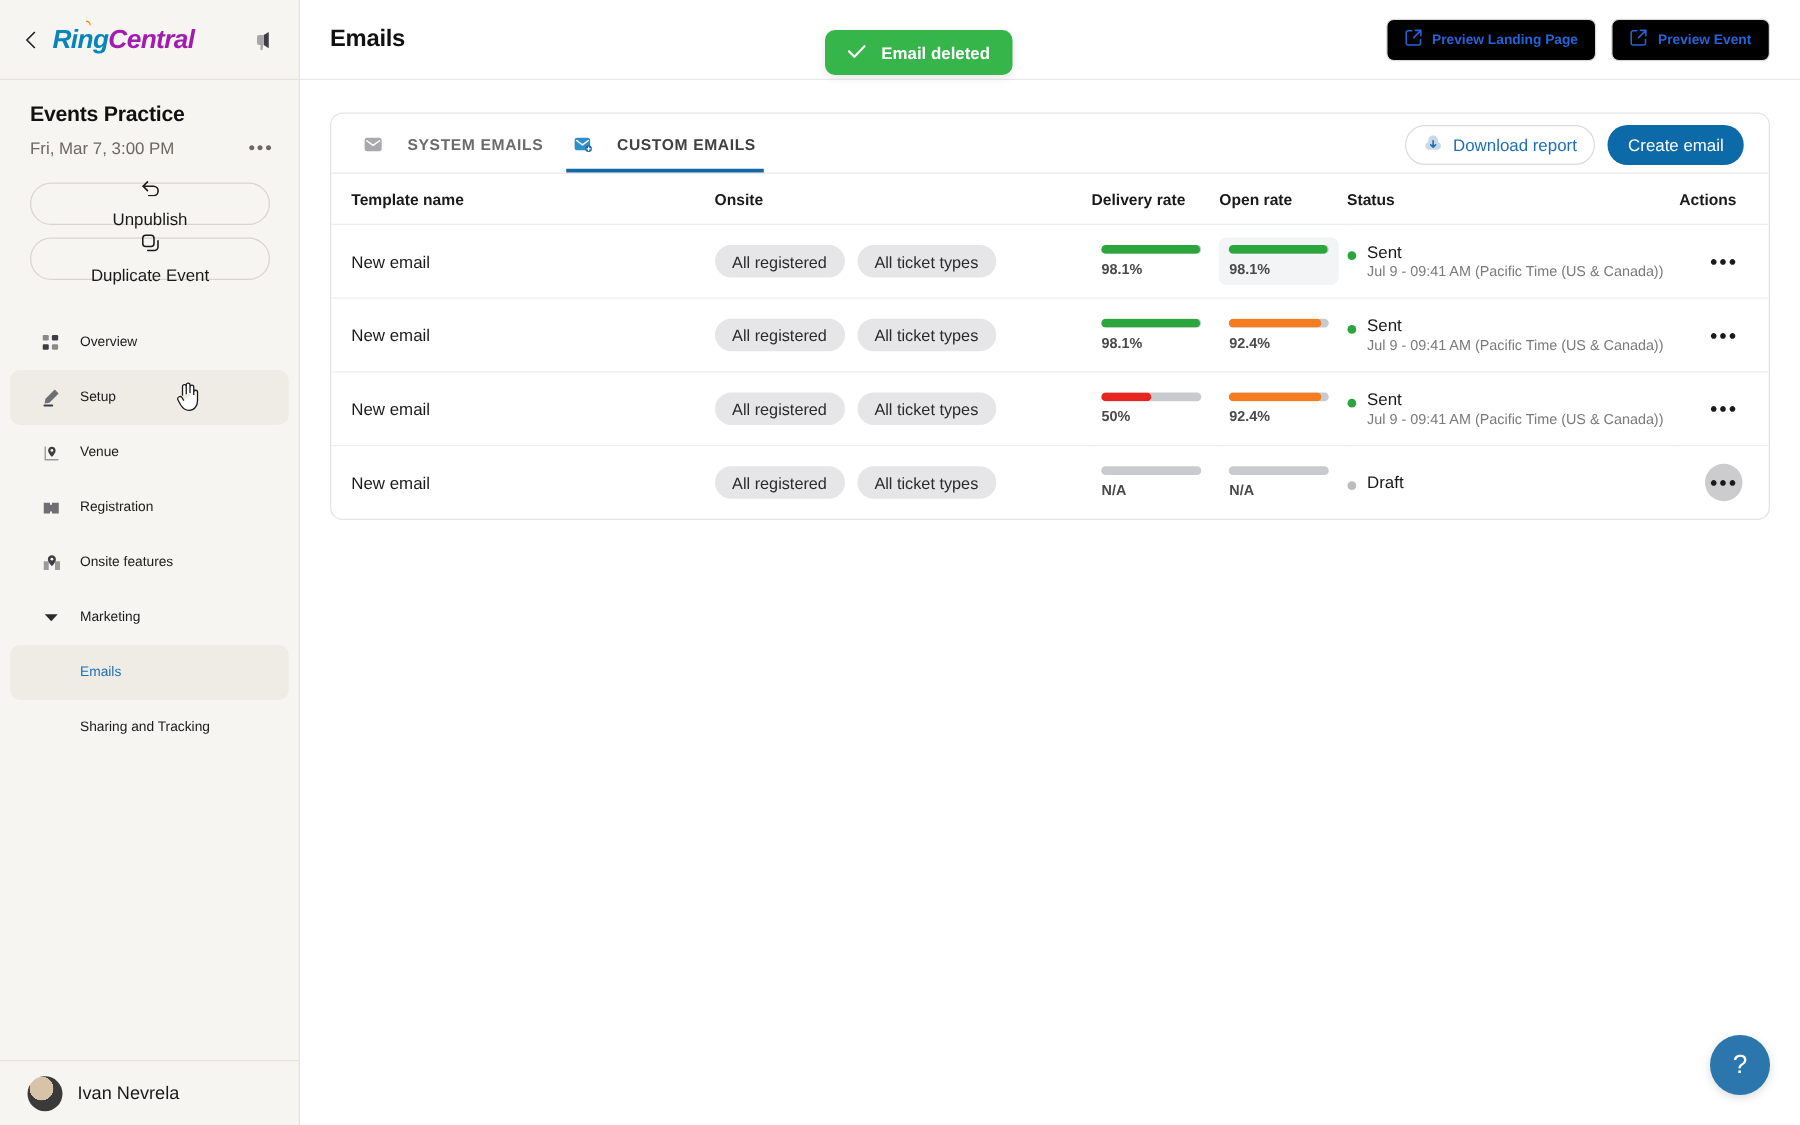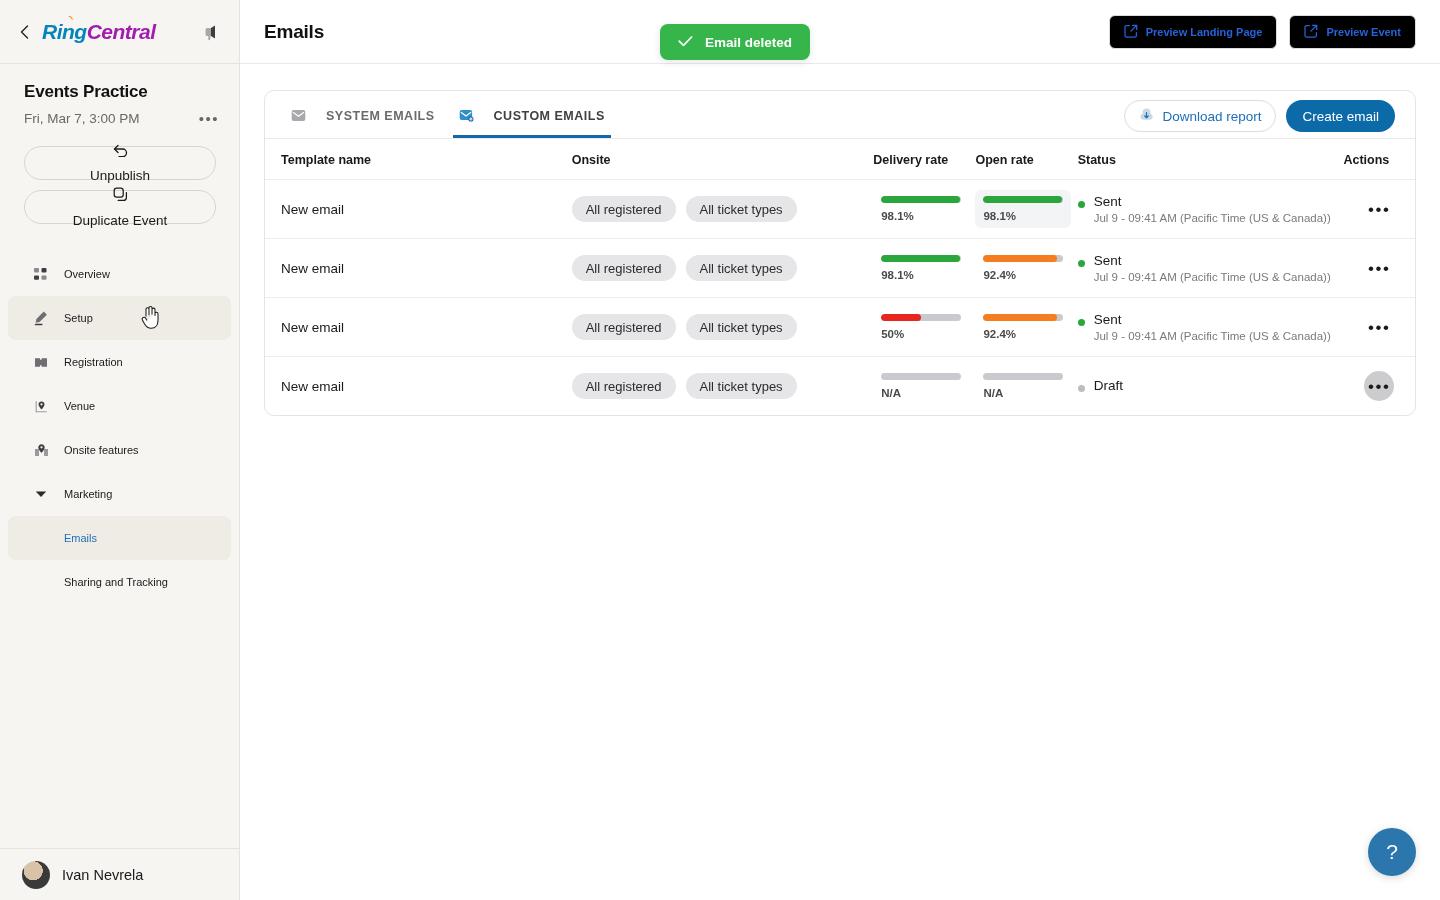--- a/index.html
+++ b/index.html
@@ -255,37 +255,37 @@
           <svg width="16" height="16" viewBox="0 0 16 16" fill="none">
               <path d="M10.8 1.6l3.1 3.1-7.4 7.4-3.8.7.7-3.8z" fill="#6e6e73"></path>
               <path d="M2.5 14.4h6.3" stroke="#3d3d42" stroke-width="1.5" stroke-linecap="round"></path>
             </svg>
         </span>
         <span>Setup</span>
       </div>
 
       <div class="nav-item">
         <span class="nav-ico">
-          <svg width="15" height="15" viewBox="0 0 15 15">
-              <path d="M1 3.2h5v1.6h1.6V3.2h5.4v8.6H7.6v-1.6H6v1.6H1z" fill="#6e6e73"></path>
-              <rect x="6" y="6.3" width="1.6" height="2.4" fill="#6e6e73"></rect>
-            </svg>
-        </span>
-        <span>Registration</span>
-      </div>
-
-      <div class="nav-item">
-        <span class="nav-ico">
           <svg width="15" height="15" viewBox="0 0 15 15" fill="none">
               <path d="M2.2 2.2v10.6h10.6" stroke="#9a9a9a" stroke-width="1.1"></path>
               <path d="M7.5 2.4c1.7 0 3 1.3 3 2.9 0 2.2-3 5.2-3 5.2s-3-3-3-5.2c0-1.6 1.3-2.9 3-2.9z" fill="#3d3d42"></path>
               <circle cx="7.5" cy="5.3" r="1.1" fill="#f7f5f2"></circle>
             </svg>
         </span>
         <span>Venue</span>
+      </div>
+
+      <div class="nav-item">
+        <span class="nav-ico">
+          <svg width="15" height="15" viewBox="0 0 15 15">
+              <path d="M1 3.2h5v1.6h1.6V3.2h5.4v8.6H7.6v-1.6H6v1.6H1z" fill="#6e6e73"></path>
+              <rect x="6" y="6.3" width="1.6" height="2.4" fill="#6e6e73"></rect>
+            </svg>
+        </span>
+        <span>Registration</span>
       </div>
 
       <div class="nav-item">
         <span class="nav-ico">
           <svg width="15" height="15" viewBox="0 0 15 15" fill="none">
               <rect x="1" y="6" width="4" height="7" fill="#9a9a9a"></rect>
               <rect x="10" y="6" width="4" height="7" fill="#9a9a9a"></rect>
               <path d="M7.5 1.2c1.8 0 3.2 1.4 3.2 3.1 0 2.4-3.2 5.6-3.2 5.6s-3.2-3.2-3.2-5.6c0-1.7 1.4-3.1 3.2-3.1z" fill="#3d3d42"></path>
               <circle cx="7.5" cy="4.3" r="1.15" fill="#f7f5f2"></circle>
             </svg>

